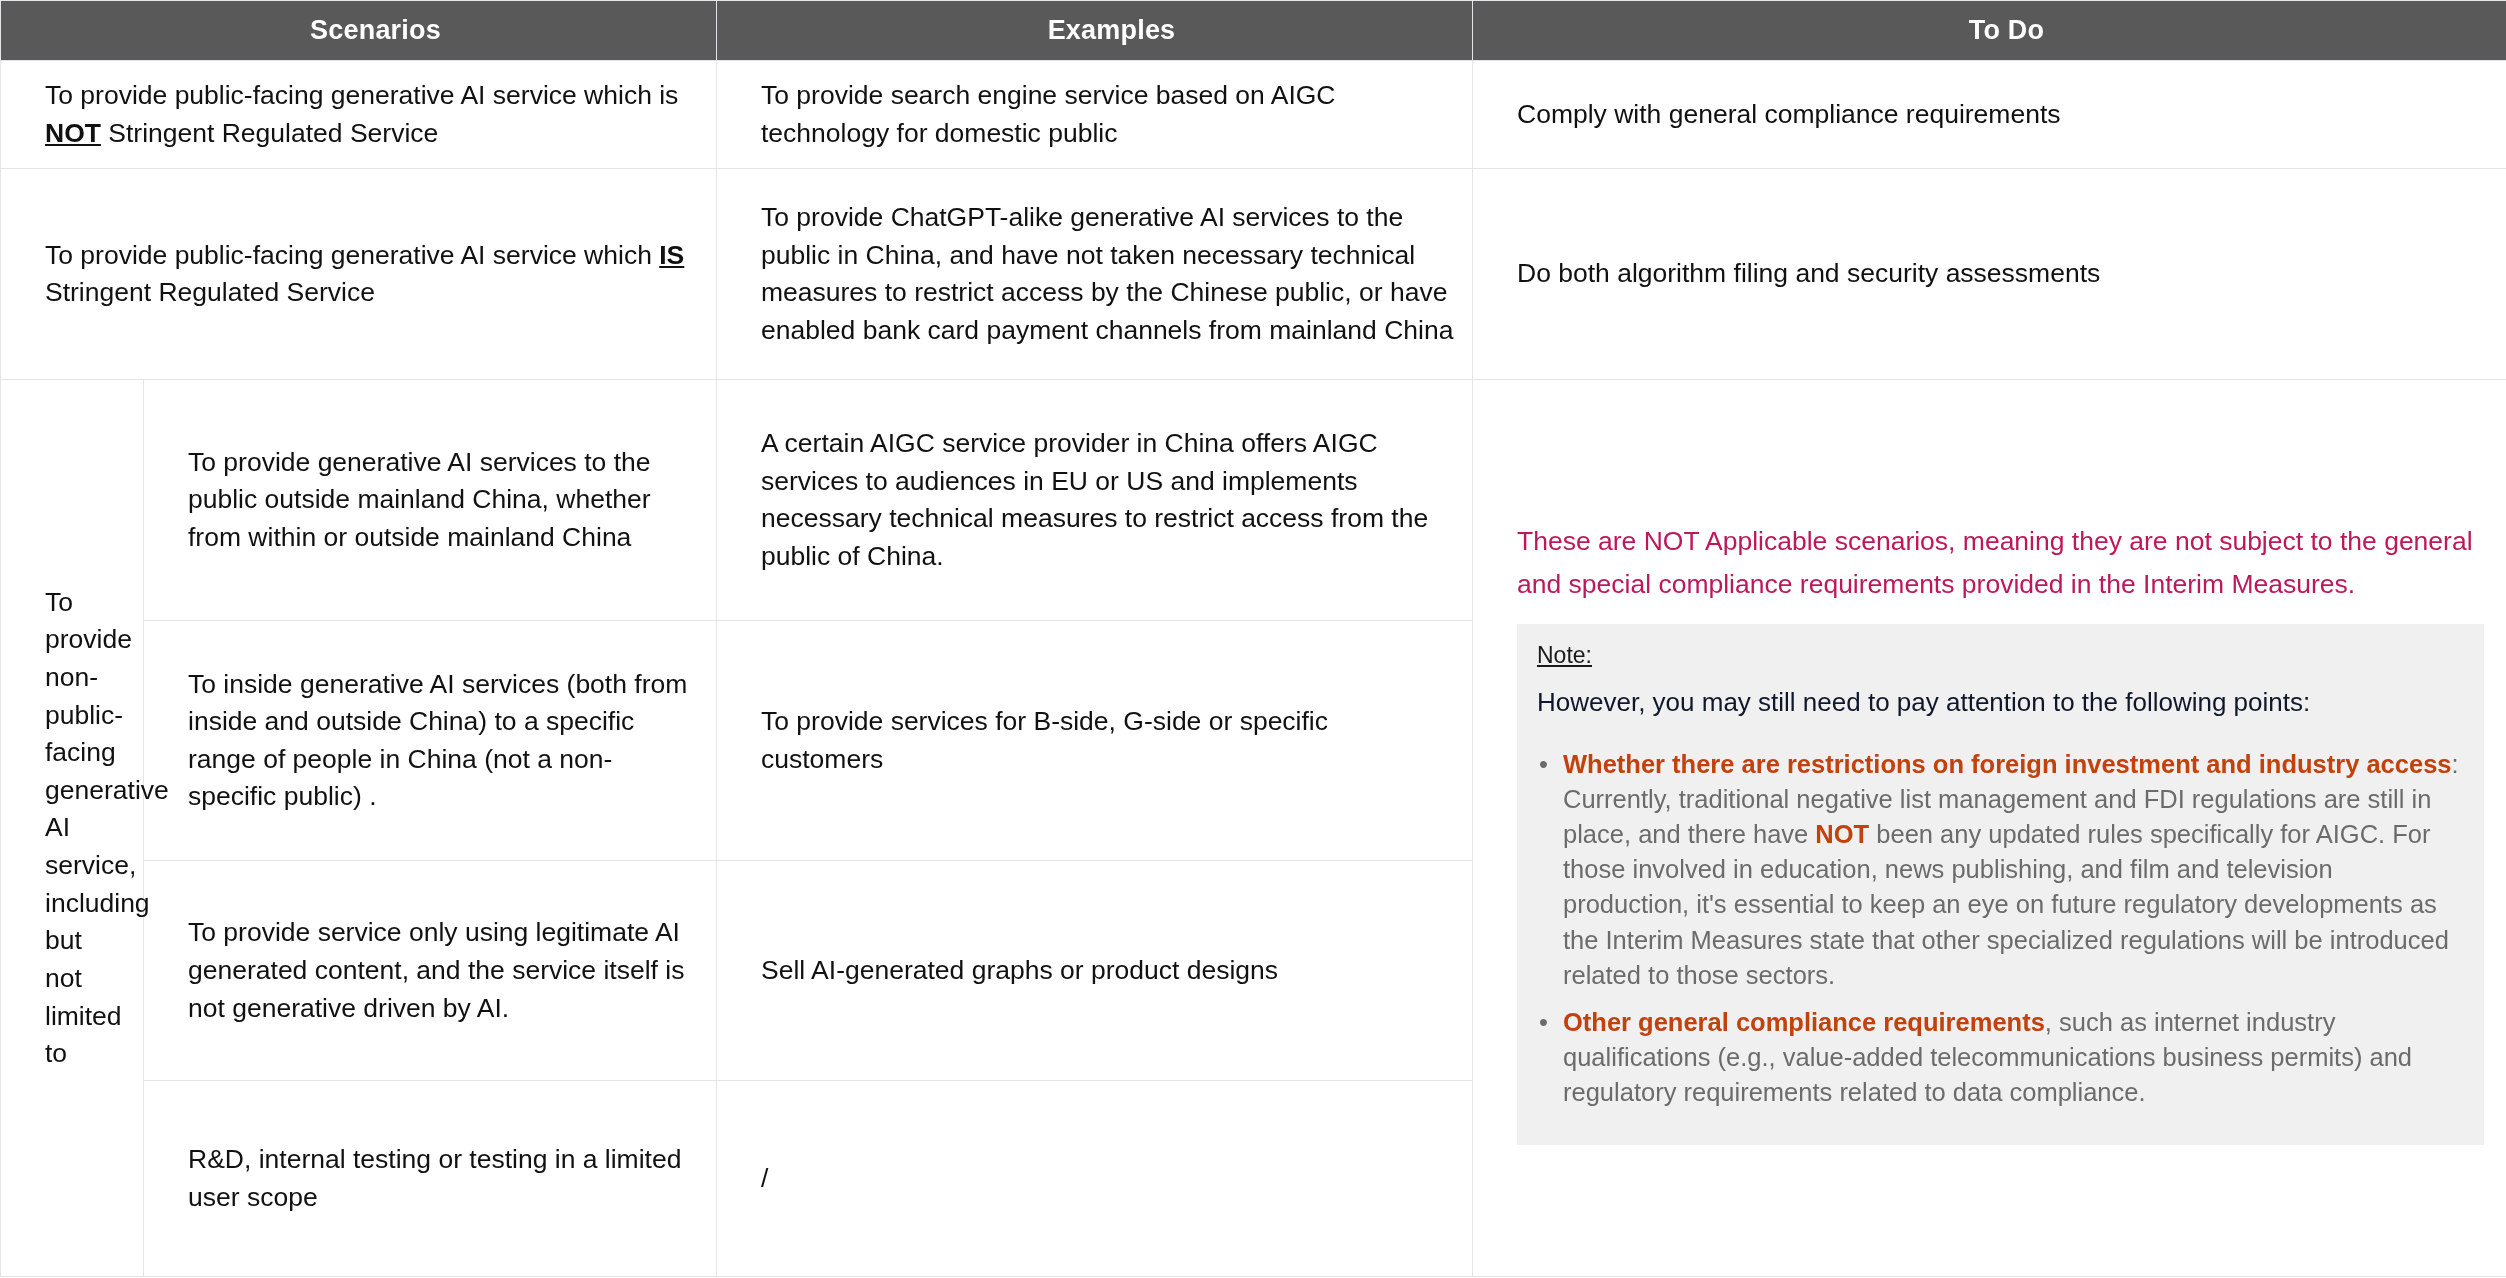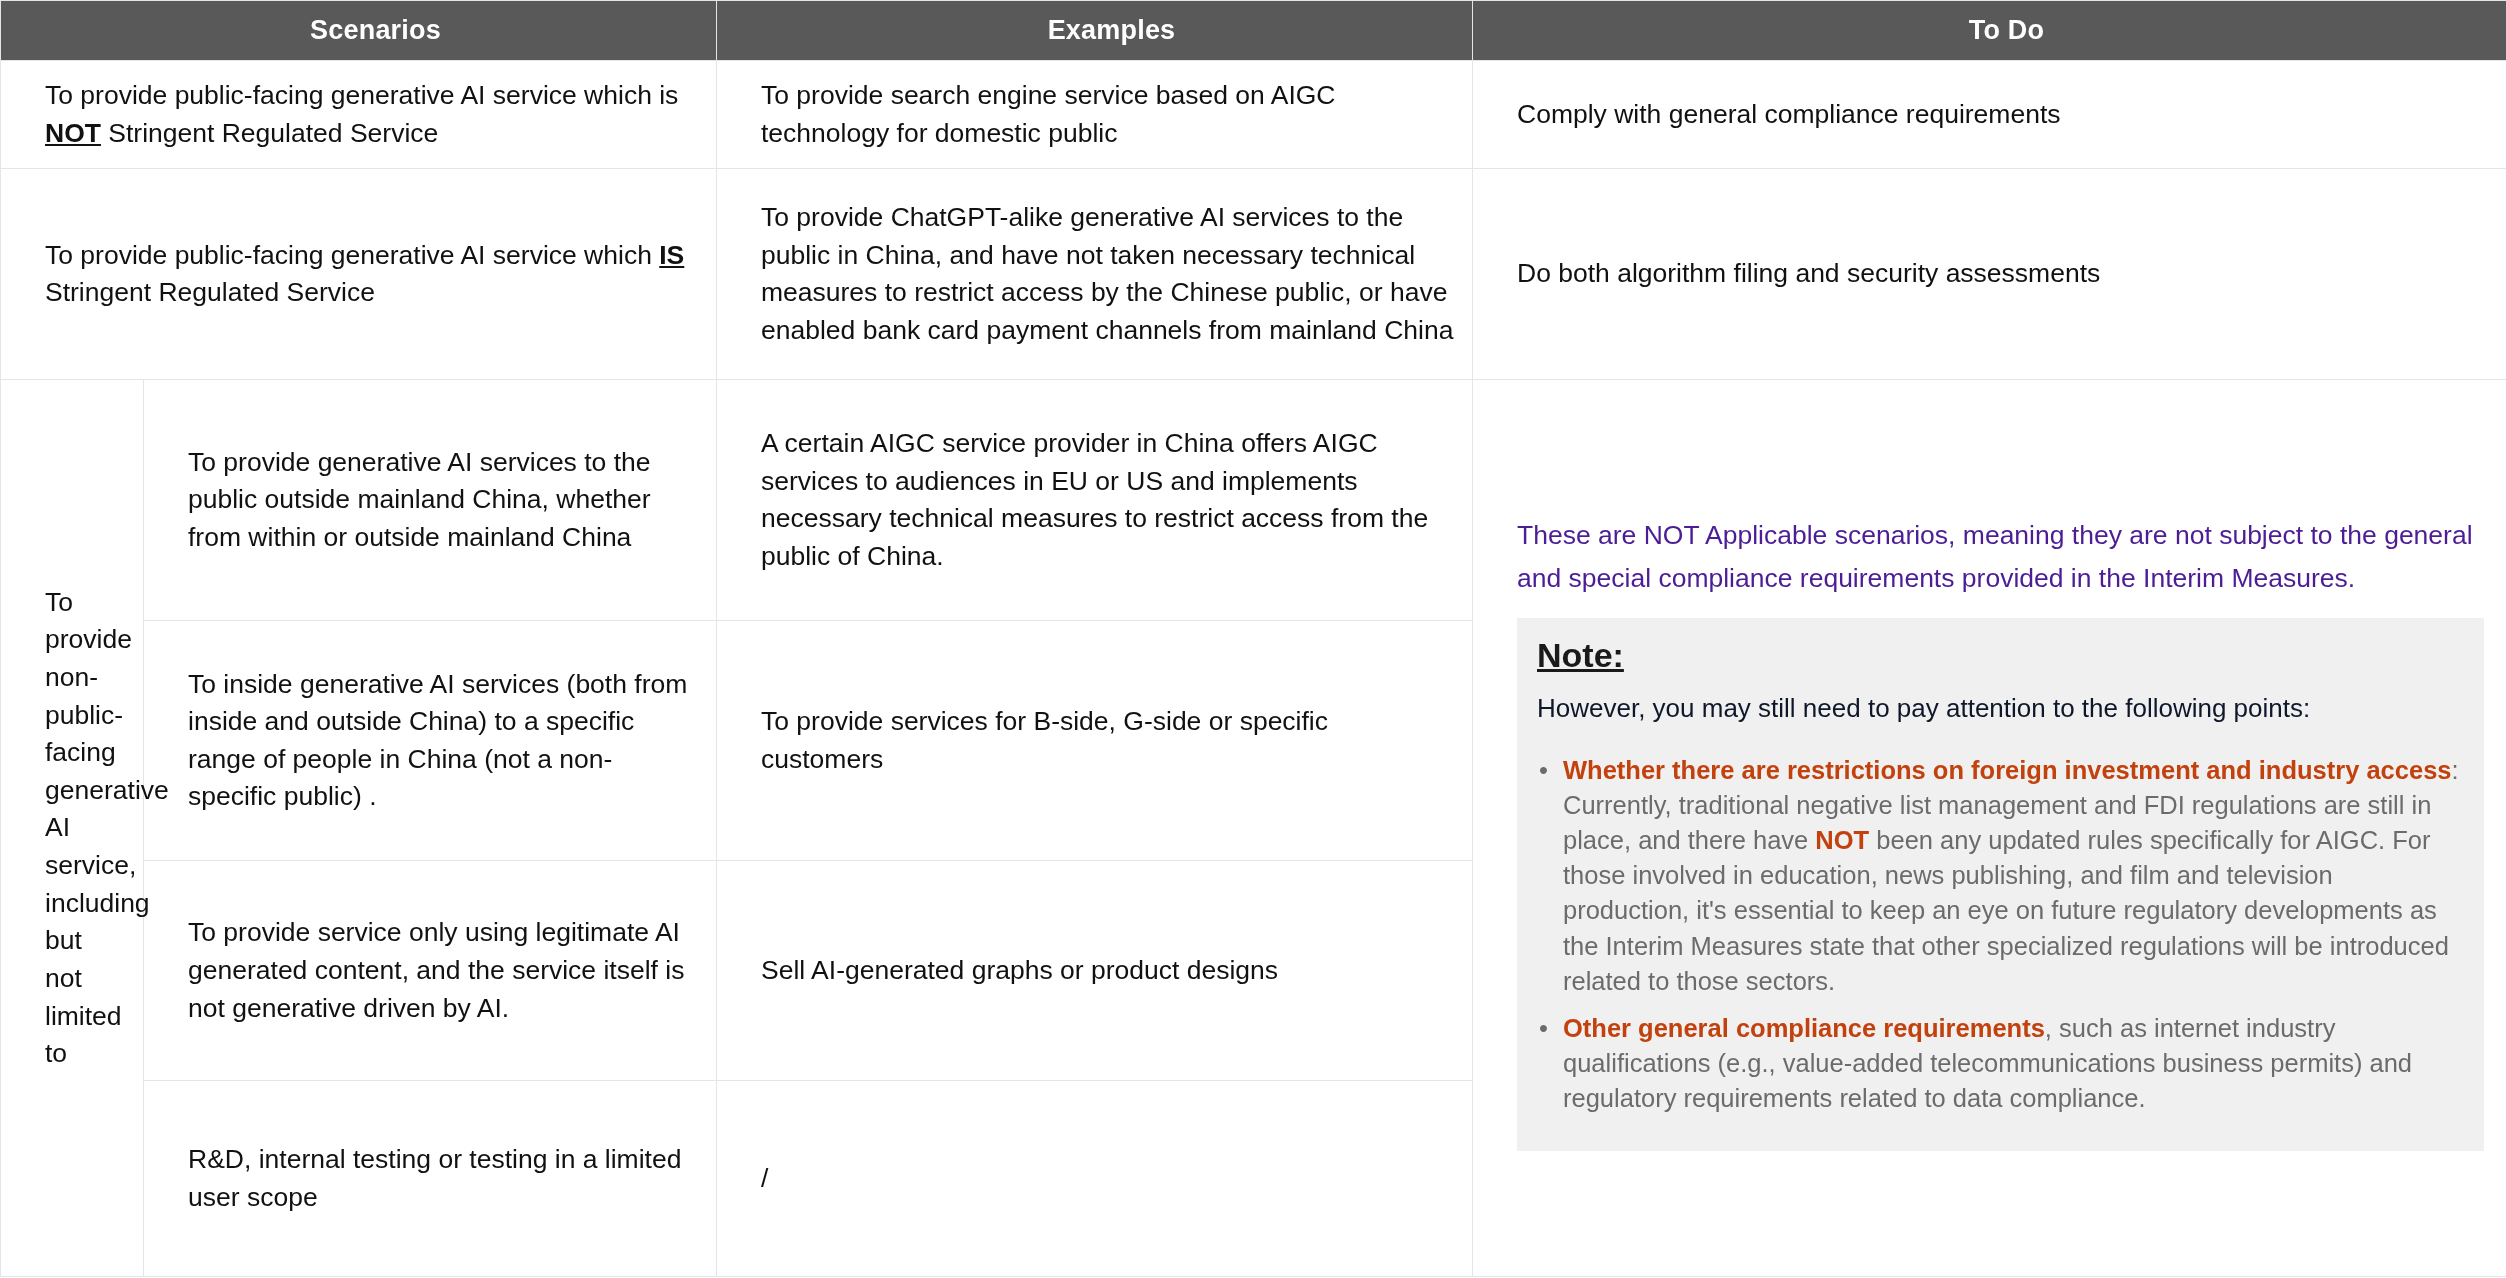--- a/index.html
+++ b/index.html
@@ -51,22 +51,22 @@
   }
   td.cell.pad-left { }
   .u { text-decoration: underline; font-weight: bold; }
   .note-box {
     background: #f0f0f0;
     padding: 18px 20px 34px 20px;
     margin-top: 18px;
     box-sizing: border-box;
   }
   .note-title {
-    font-size: 34px;
-    font-weight: bold;
+    font-size: 23px;
+    font-weight: normal;
     text-decoration: underline;
     color: #1a1a1a;
     display: block;
     margin-bottom: 16px;
   }
   .note-intro {
     font-size: 26px;
     line-height: 1.38;
     color: #0f172a;
     display: block;
@@ -90,21 +90,21 @@
     left: -24px;
     top: 0;
     color: #6b6b6b;
     font-size: 25.5px;
   }
   ul.note-list li b,
   .note-b { color: #c2410c; font-weight: bold; }
   .todo-lead {
     font-size: 26.5px;
     line-height: 1.62;
-    color: #4c1d95;
+    color: #be185d;
     display: block;
   }
   .todo-cell { padding: 18px 22px 10px 22px; vertical-align: top; }
   .slash { font-size: 26.5px; color: #111; }
 </style>
 </head>
 <body>
 
 <div class="table-wrap">
   <table class="compliance-table">

